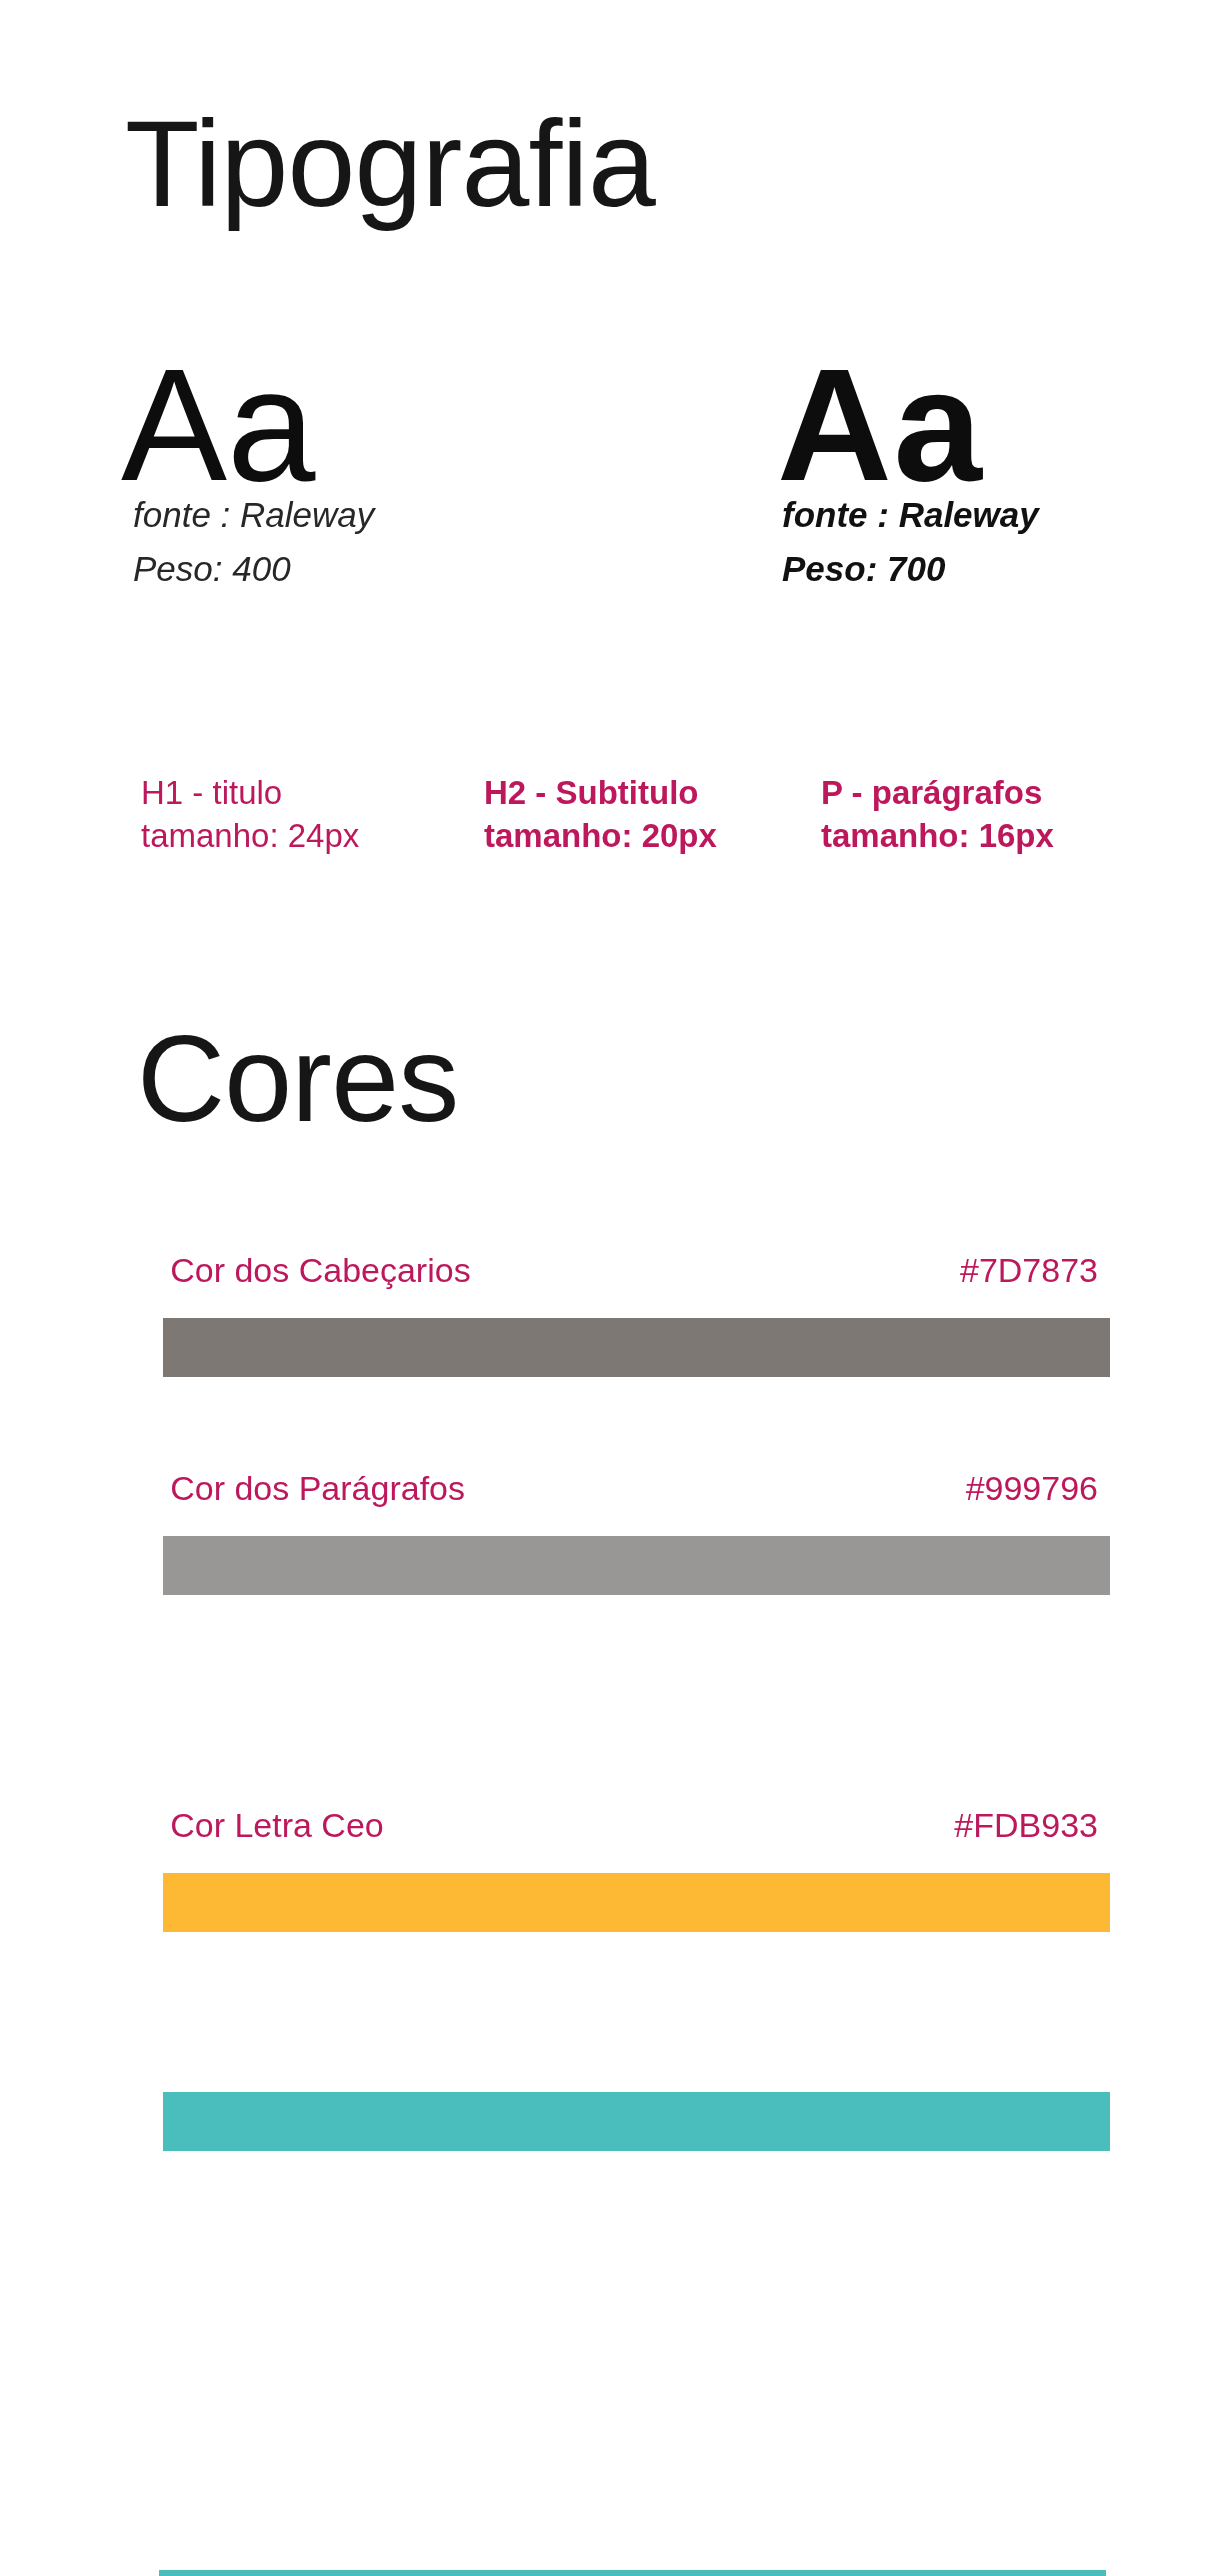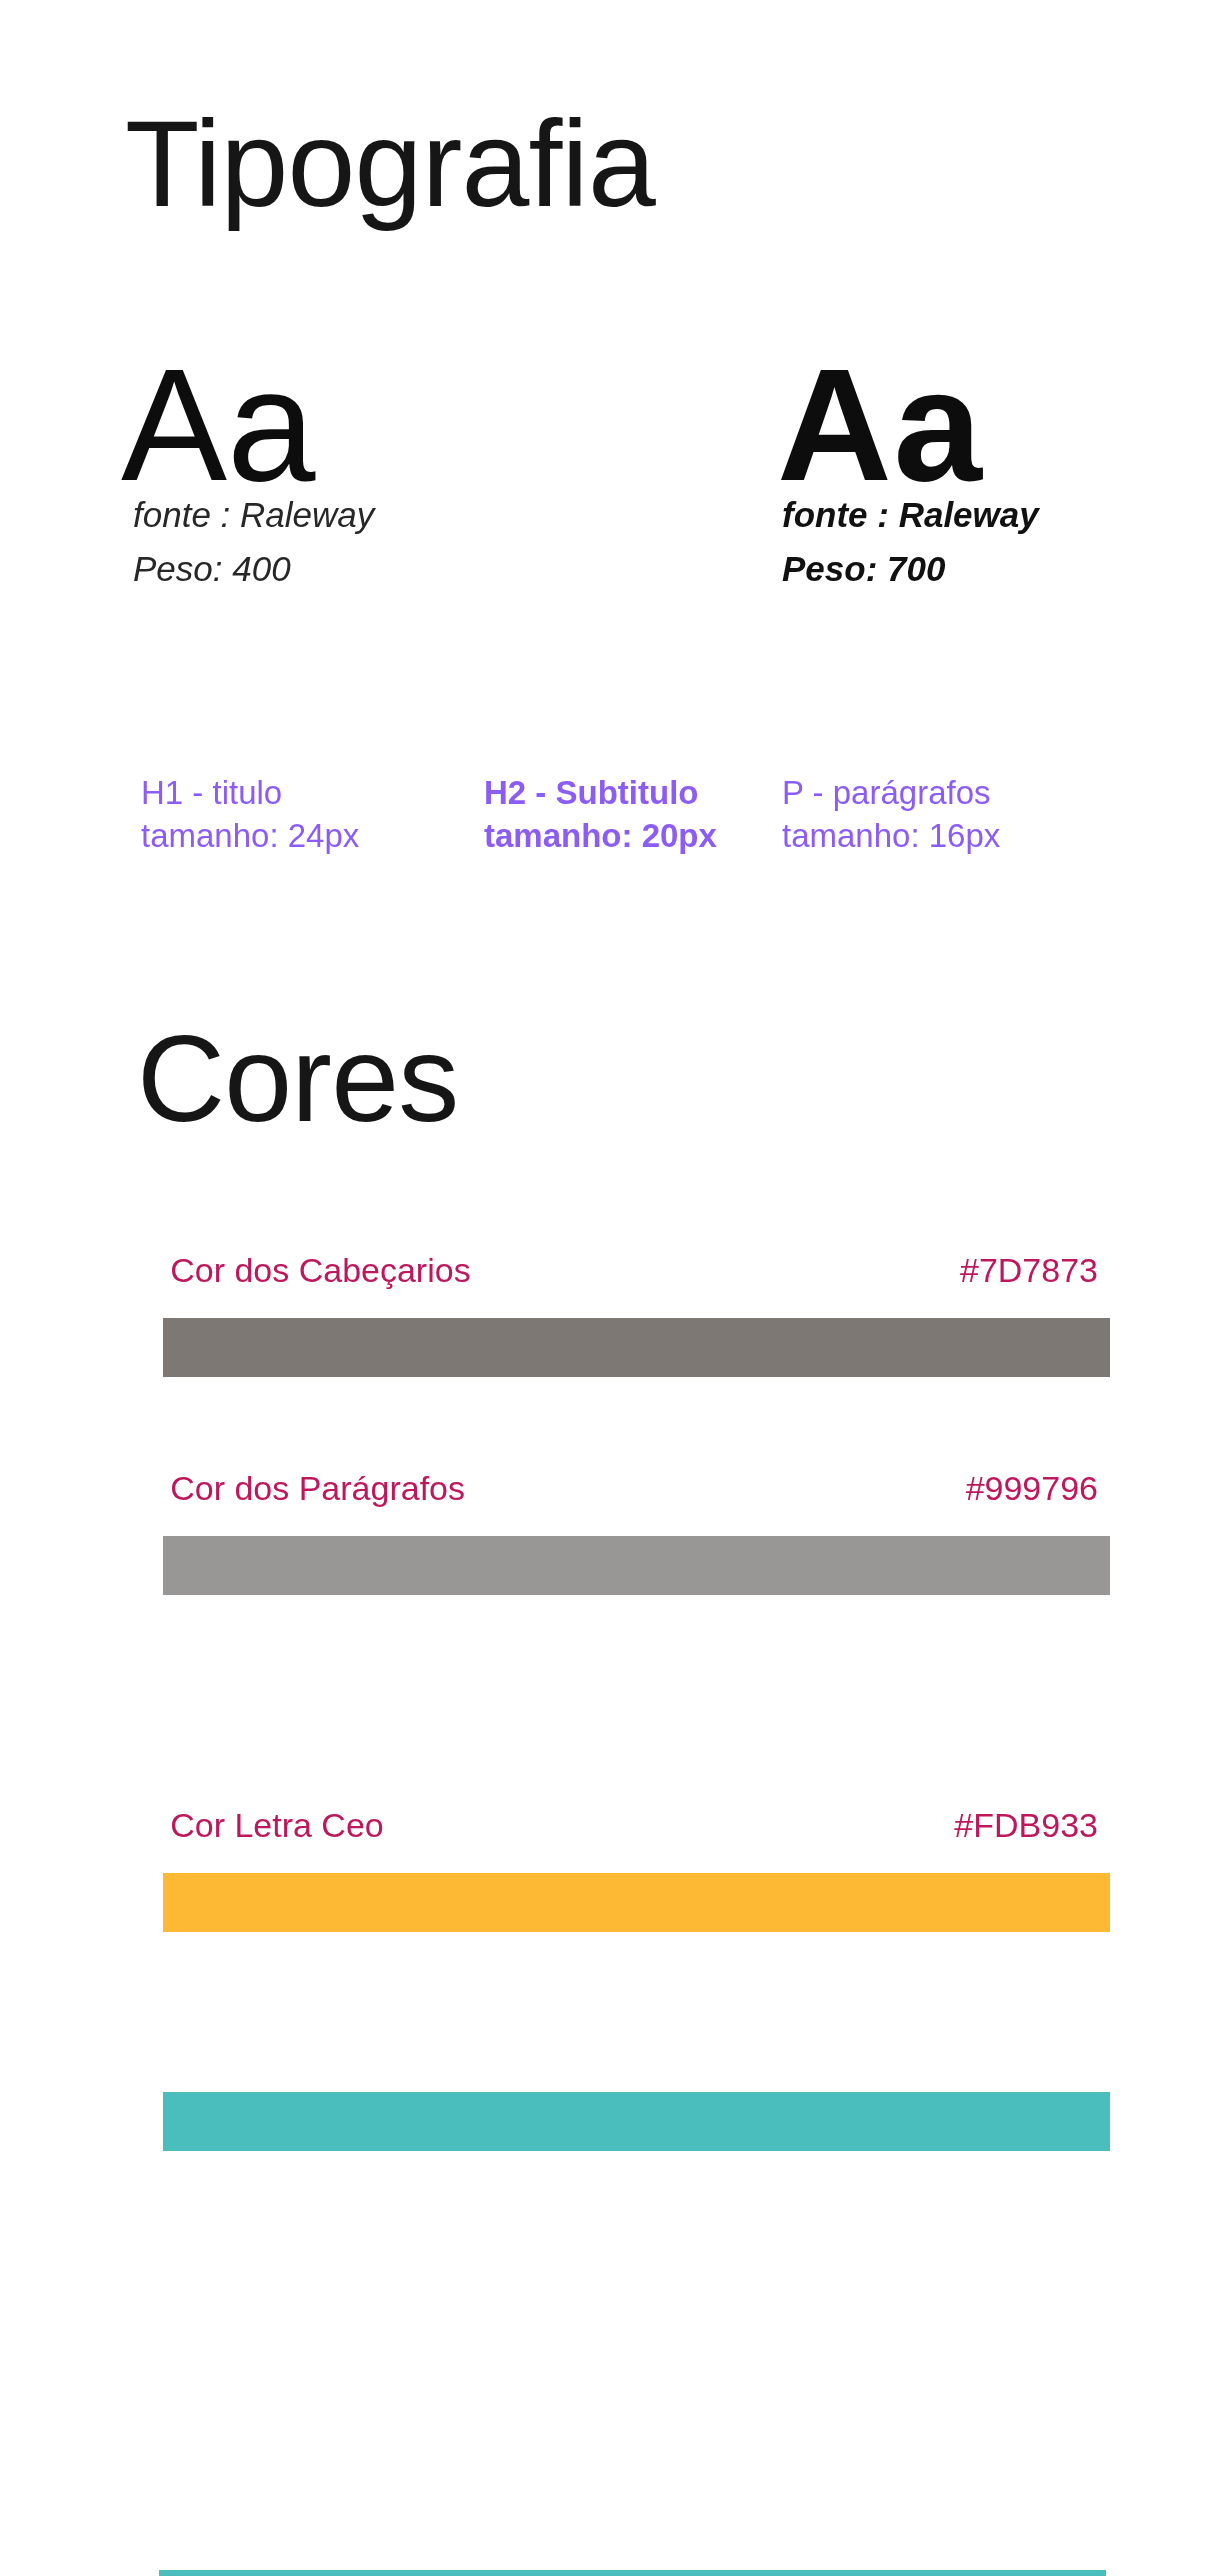--- a/index.html
+++ b/index.html
@@ -48,26 +48,26 @@
   .meta-bold    { left: 762px; top: 470px; font-weight: 700; color: #111111; }
 
   
   .specs { left: 117px; top: 750px; width: 1045px; height: 88px; }
   .spec-col {
     position: absolute;
     top: 0;
     font-size: 33px;
     font-weight: 300;
     line-height: 1.18;
-    color: #8b5cf6;
+    color: #be185d;
     white-space: nowrap;
   }
   .spec-col-1 { left: 0; }
   .spec-col-2 { left: 343px; font-weight: bold; }
-  .spec-col-3 { left: 641px; }
+  .spec-col-3 { left: 680px; font-weight: bold; }
 
   
   .swatch-row {
     left: 143px;
     width: 947px;
   }
   .swatch-row-1 { top: 1225px; }
   .swatch-row-2 { top: 1443px; }
   .swatch-row-3 { top: 1780px; }
   .swatch-row-4 { top: 2053px; }

